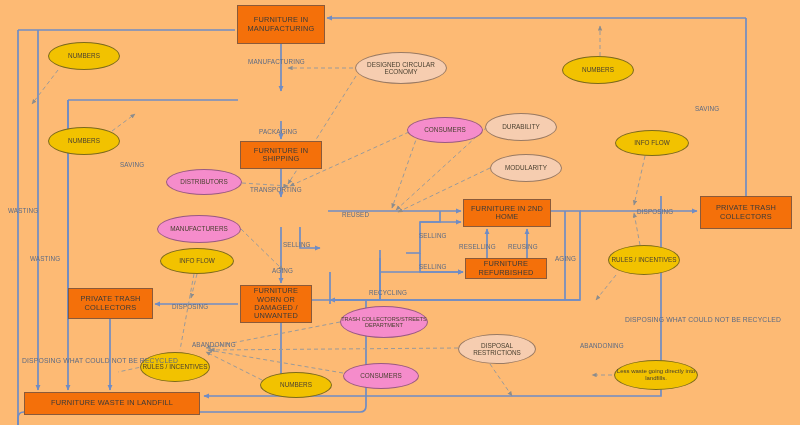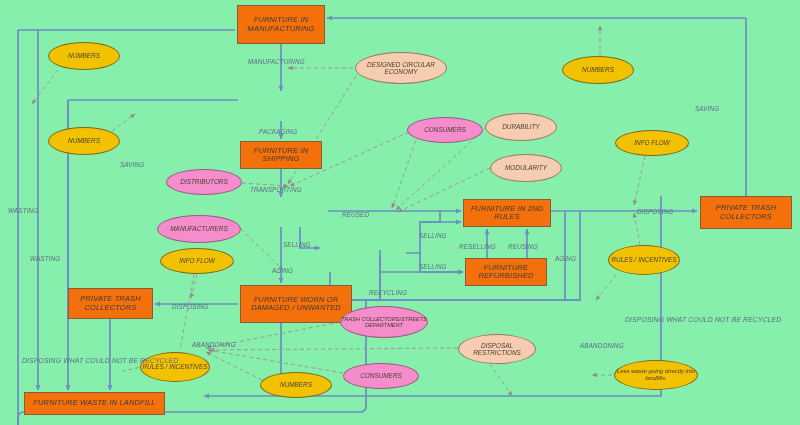--- a/index.html
+++ b/index.html
@@ -1,17 +1,17 @@
 <!DOCTYPE html>
 <html><head>
 <meta charset="utf-8">
 <style>
   html,body{margin:0;padding:0;background:#ffffff;}
-  #canvas{position:relative;width:800px;height:425px;background:#86efac;
-          font-family:"Liberation Sans","DejaVu Sans",sans-serif;overflow:hidden;font-style:italic;}
+  #canvas{position:relative;width:800px;height:425px;background:#fdba74;
+          font-family:"Liberation Sans","DejaVu Sans",sans-serif;overflow:hidden;}
   svg.layer{position:absolute;left:0;top:0;width:800px;height:425px;}
   .node{position:absolute;box-sizing:border-box;display:flex;align-items:center;
         justify-content:center;text-align:center;line-height:1.12;}
   .box{background:#f4700a;border:1px solid #8a5a3a;color:#3a3a3a;
        font-size:7.4px;letter-spacing:.2px;}
   .ell{border-radius:50%;border:1px solid #7a6a3a;font-size:6.4px;color:#4a4030;}
   .ell.yellow{background:#f2c200;border-color:#7c6a1c;}
   .ell.pink{background:#f58ccb;border-color:#9a5a82;}
   .ell.peach{background:#f6cdb0;border-color:#9a7a62;}
   .elabel{position:absolute;font-size:6.3px;color:#5b6a84;white-space:nowrap;
@@ -132,26 +132,26 @@
       <path d="M490,364 L512,396" marker-end="url(#ahg)"></path>
 
       <path d="M612,375 L592,375" marker-end="url(#ahg)"></path>
 
       <path d="M616,275 L596,300" marker-end="url(#ahg)"></path>
     </g>
   </svg>
 
   <div class="node box" style="left:237px;top:5px;width:88px;height:39px;">FURNITURE IN MANUFACTURING</div>
   <div class="node box" style="left:240px;top:141px;width:82px;height:28px;">FURNITURE IN SHIPPING</div>
-  <div class="node box" style="left:463px;top:199px;width:88px;height:28px;">FURNITURE IN 2ND RULES</div>
-  <div class="node box" style="left:465px;top:258px;width:82px;height:28px;">FURNITURE REFURBISHED</div>
-  <div class="node box" style="left:240px;top:285px;width:112px;height:38px;">FURNITURE WORN OR DAMAGED / UNWANTED</div>
+  <div class="node box" style="left:463px;top:199px;width:88px;height:28px;">FURNITURE IN 2ND HOME</div>
+  <div class="node box" style="left:465px;top:258px;width:82px;height:21px;">FURNITURE REFURBISHED</div>
+  <div class="node box" style="left:240px;top:285px;width:72px;height:38px;">FURNITURE WORN OR DAMAGED / UNWANTED</div>
   <div class="node box" style="left:68px;top:288px;width:85px;height:31px;">PRIVATE TRASH COLLECTORS</div>
   <div class="node box" style="left:700px;top:196px;width:92px;height:33px;">PRIVATE TRASH COLLECTORS</div>
-  <div class="node box" style="left:24px;top:392px;width:141px;height:23px;">FURNITURE WASTE IN LANDFILL</div>
+  <div class="node box" style="left:24px;top:392px;width:176px;height:23px;">FURNITURE WASTE IN LANDFILL</div>
 
   <div class="node ell yellow" style="left:48px;top:42px;width:72px;height:28px;">NUMBERS</div>
   <div class="node ell yellow" style="left:48px;top:127px;width:72px;height:28px;">NUMBERS</div>
   <div class="node ell yellow" style="left:562px;top:56px;width:72px;height:28px;">NUMBERS</div>
   <div class="node ell yellow" style="left:260px;top:372px;width:72px;height:26px;">NUMBERS</div>
   <div class="node ell yellow" style="left:160px;top:248px;width:74px;height:26px;">INFO FLOW</div>
   <div class="node ell yellow" style="left:615px;top:130px;width:74px;height:26px;">INFO FLOW</div>
   <div class="node ell yellow" style="left:140px;top:352px;width:70px;height:30px;">RULES / INCENTIVES</div>
   <div class="node ell yellow" style="left:608px;top:245px;width:72px;height:30px;">RULES / INCENTIVES</div>
   <div class="node ell yellow" style="left:614px;top:360px;width:84px;height:30px;font-size:6px;">Less waste going directly into landfills.</div>

